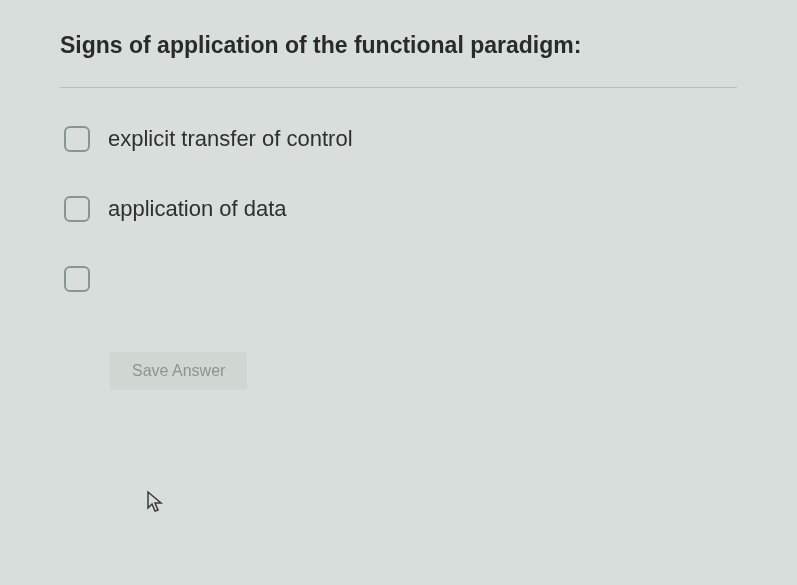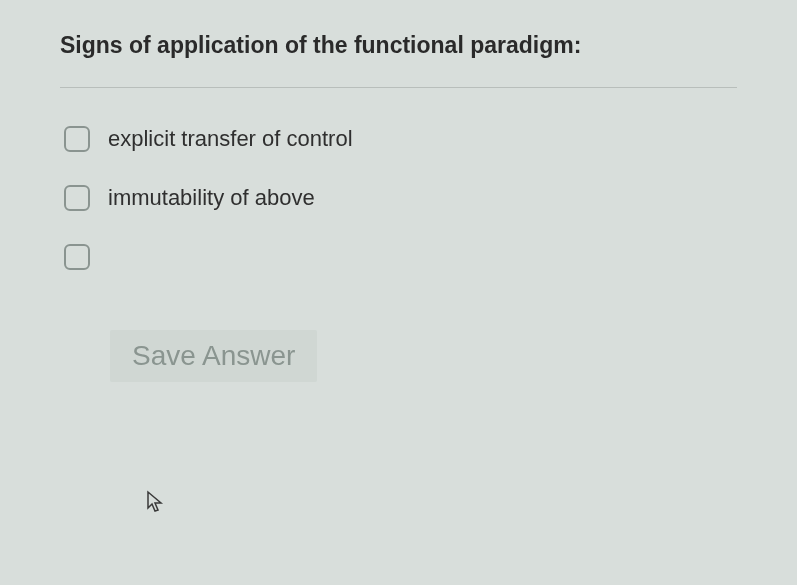--- a/index.html
+++ b/index.html
@@ -22,21 +22,21 @@
       font-weight: 700;
     }
     .divider {
       border: none;
       border-top: 1px solid #b8bebb;
       margin-bottom: 38px;
     }
     .options {
       display: flex;
       flex-direction: column;
-      gap: 33px;
+      gap: 44px;
       margin-left: 4px;
     }
     .option-row {
       display: flex;
       align-items: center;
       gap: 18px;
     }
     .checkbox {
       width: 26px;
       height: 26px;
@@ -51,21 +51,21 @@
       color: #2f2f2f;
       cursor: pointer;
     }
     .save-button {
       margin-top: 60px;
       margin-left: 50px;
       padding: 10px 22px;
       background: rgba(200, 208, 204, 0.5);
       border: none;
       color: #8a9590;
-      font-size: 28px;
+      font-size: 16px;
       cursor: pointer;
       border-radius: 2px;
       position: relative;
     }
     .cursor-icon {
       position: absolute;
       left: 146px;
       top: 490px;
       width: 20px;
       height: 24px;
@@ -81,21 +81,21 @@
 
 <hr class="divider">
 
 <div class="options">
   <div class="option-row">
     <div class="checkbox"></div>
     <span class="option-label">explicit transfer of control</span>
   </div>
   <div class="option-row">
     <div class="checkbox"></div>
-    <span class="option-label">immutability of above</span>
+    <span class="option-label">application of data</span>
   </div>
   <div class="option-row">
     <div class="checkbox"></div>
   </div>
 </div>
 
 <button class="save-button">Save Answer</button>
 
 <svg class="cursor-icon" viewBox="0 0 20 24">
   <path d="M2 2 L2 18 L6 14 L9 21 L12 20 L9 13 L15 13 Z" fill="none" stroke="#3a3a3a" stroke-width="1.5"></path>

